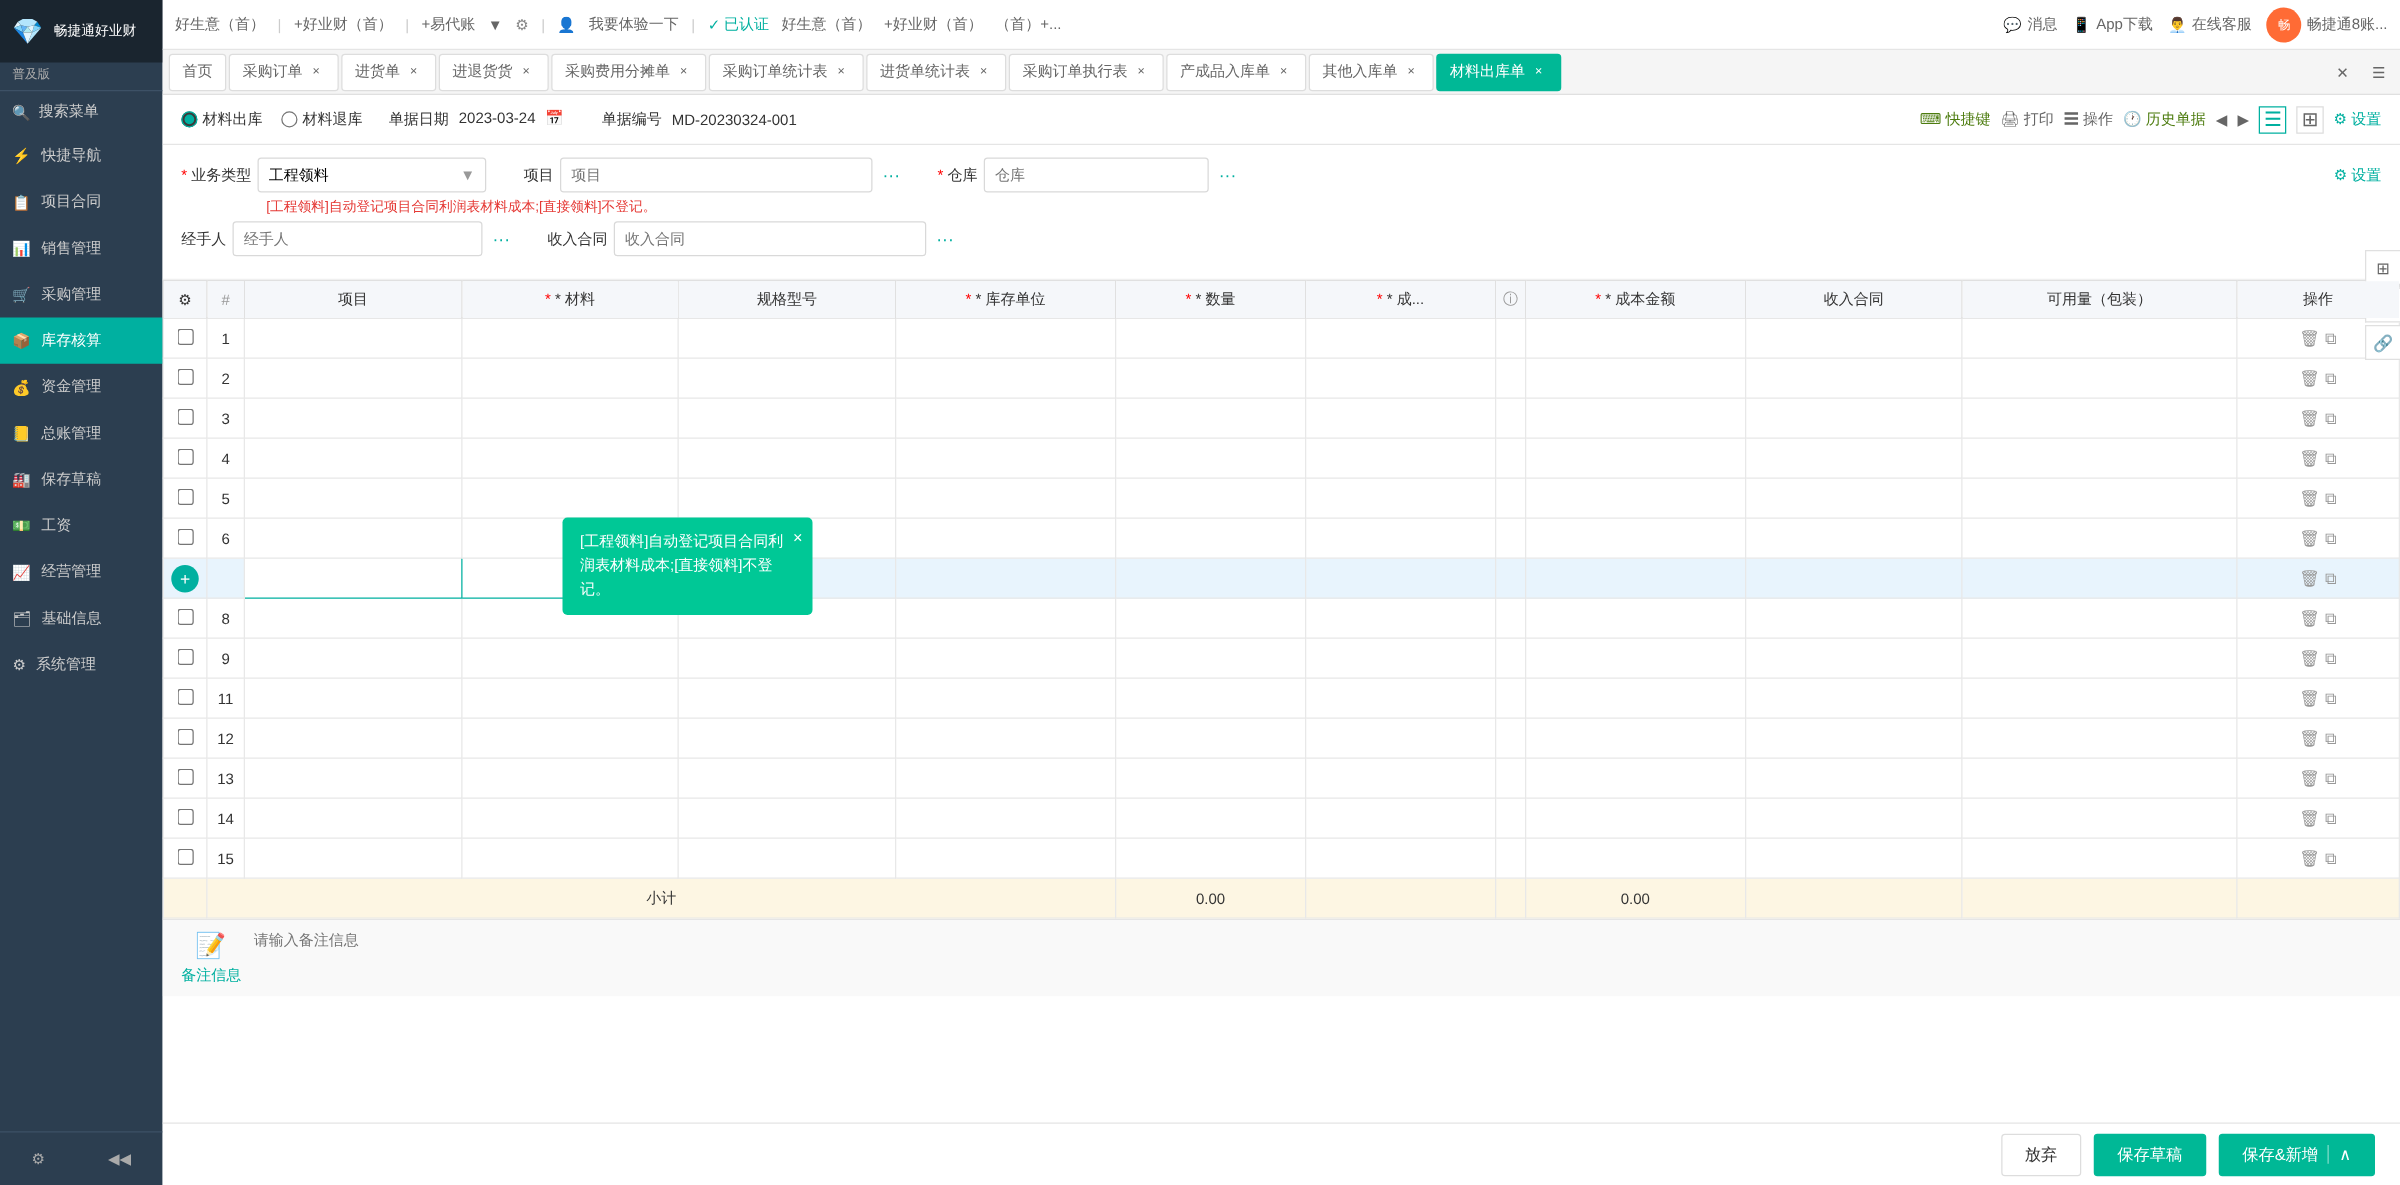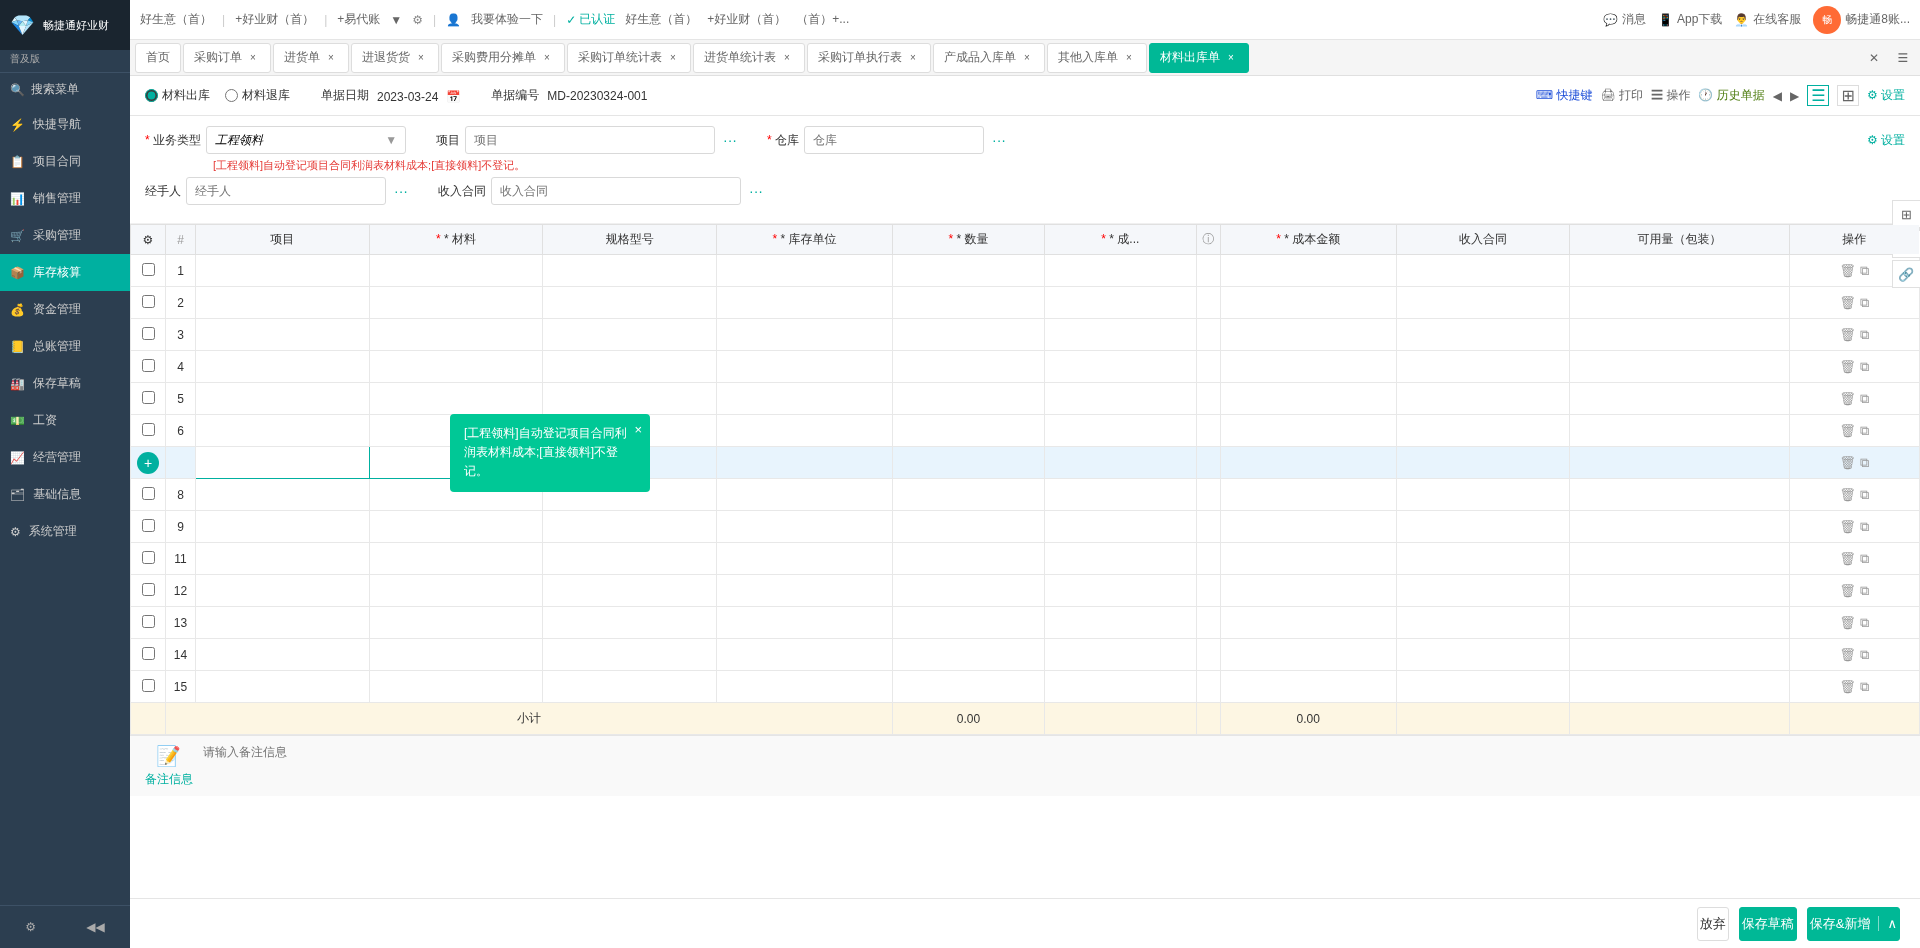--- a/index.html
+++ b/index.html
@@ -73,21 +73,21 @@
     .total-label { text-align: left; padding-left: 10px; }
     
     
     .page-footer { padding: 8px 15px; background: #f9f9f9; border-top: 1px solid #e5e5e5; }
     .remark-area { display: flex; align-items: flex-start; gap: 10px; }
     .remark-icon { display: flex; flex-direction: column; align-items: center; gap: 3px; color: #00b0a0; font-size: 12px; cursor: pointer; }
     .remark-textarea { flex: 1; border: none; background: transparent; resize: none; font-size: 12px; color: #999; outline: none; height: 40px; }
     
     
     .bottom-action-bar { height: 50px; background: #fff; border-top: 1px solid #e5e5e5; display: flex; align-items: center; justify-content: flex-end; padding: 0 20px; gap: 10px; }
-    .btn { padding: 7px 2px; border-radius: 3px; font-size: 13px; cursor: pointer; border: 1px solid #ddd; }
+    .btn { padding: 7px 18px; border-radius: 3px; font-size: 13px; cursor: pointer; border: 1px solid #ddd; }
     .btn-default { background: #fff; color: #333; }
     .btn-primary { background: #00b896; color: #fff; border-color: #00b896; }
     .btn-primary-split { background: #00b896; color: #fff; border-color: #00b896; display: flex; align-items: center; }
     .btn-primary-split .split-arrow { border-left: 1px solid rgba(255,255,255,0.5); padding-left: 8px; margin-left: 8px; }
     
     
     .tooltip-popup { position: absolute; background: #00c896; color: #fff; border-radius: 4px; padding: 10px 14px; font-size: 12px; line-height: 1.6; z-index: 100; max-width: 200px; }
     .tooltip-close { position: absolute; top: 6px; right: 8px; cursor: pointer; font-size: 13px; }
     
     
@@ -279,33 +279,33 @@
       <div class="sub-nav">
         <label class="radio-label">
           <input type="radio" name="doctype" checked="" class="radio-input" style="">
           <span>材料出库</span>
         </label>
         <label class="radio-label">
           <input type="radio" name="doctype" class="radio-input" style="">
           <span>材料退库</span>
         </label>
 
-        <div style="display:flex; align-items:flex-end; gap:8px; margin-left:16px;">
+        <div style="display:flex; align-items:flex-start; gap:8px; margin-left:6px;">
           <span style="color:#333;">单据日期</span>
           <span style="color:#333; font-weight:500;">2023-03-24</span>
           <span style="cursor:pointer; color:#888;">📅</span>
         </div>
 
         <div style="display:flex; align-items:center; gap:8px; margin-left:15px;">
           <span style="color:#333;">单据编号</span>
           <span style="color:#333;">MD-20230324-001</span>
         </div>
 
         <div class="sub-nav-right">
-          <span style="color:#1d4ed8; cursor:pointer; font-size:12px;padding-left:44px;">
+          <span style="color:#4d7c0f; cursor:pointer; font-size:12px;padding-left:44px;">
             <span>⌨</span>
             <span>快捷键</span>
           </span>
           <span style="color:#666; cursor:pointer; font-size:12px;">
             <span>🖨</span>
             <span>打印</span>
           </span>
           <span style="color:#666; cursor:pointer; font-size:12px;">
             <span>☰</span>
             <span>操作</span>
@@ -322,21 +322,21 @@
             <span>⚙</span>
             <span>设置</span>
           </span>
         </div>
       </div>
 
       <div class="form-area">
         <div class="form-row">
           <div class="form-field">
             <span class="form-label required">业务类型</span>
-            <div class="form-select" style="width:200px; border: 1px solid #d9d9d9; display:flex; align-items:center; justify-content:space-between; padding:4px 8px; border-radius:3px; height:28px; cursor:pointer; background:#fff;font-style:italic;">
+            <div class="form-select" style="width:183px; border: 1px solid #d9d9d9; display:flex; align-items:center; justify-content:space-between; padding:4px 8px; border-radius:3px; height:28px; cursor:pointer; background:#fff;">
               <span>工程领料</span>
               <span style="color:#999;">▼</span>
             </div>
           </div>
           <div class="form-field" style="margin-left: 20px;">
             <span class="form-label">项目</span>
             <input type="text" class="form-input form-input-wide" style="width: 250px;" placeholder="项目">
             <span class="three-dot">···</span>
           </div>
           <div class="form-field" style="margin-left:20px;">

